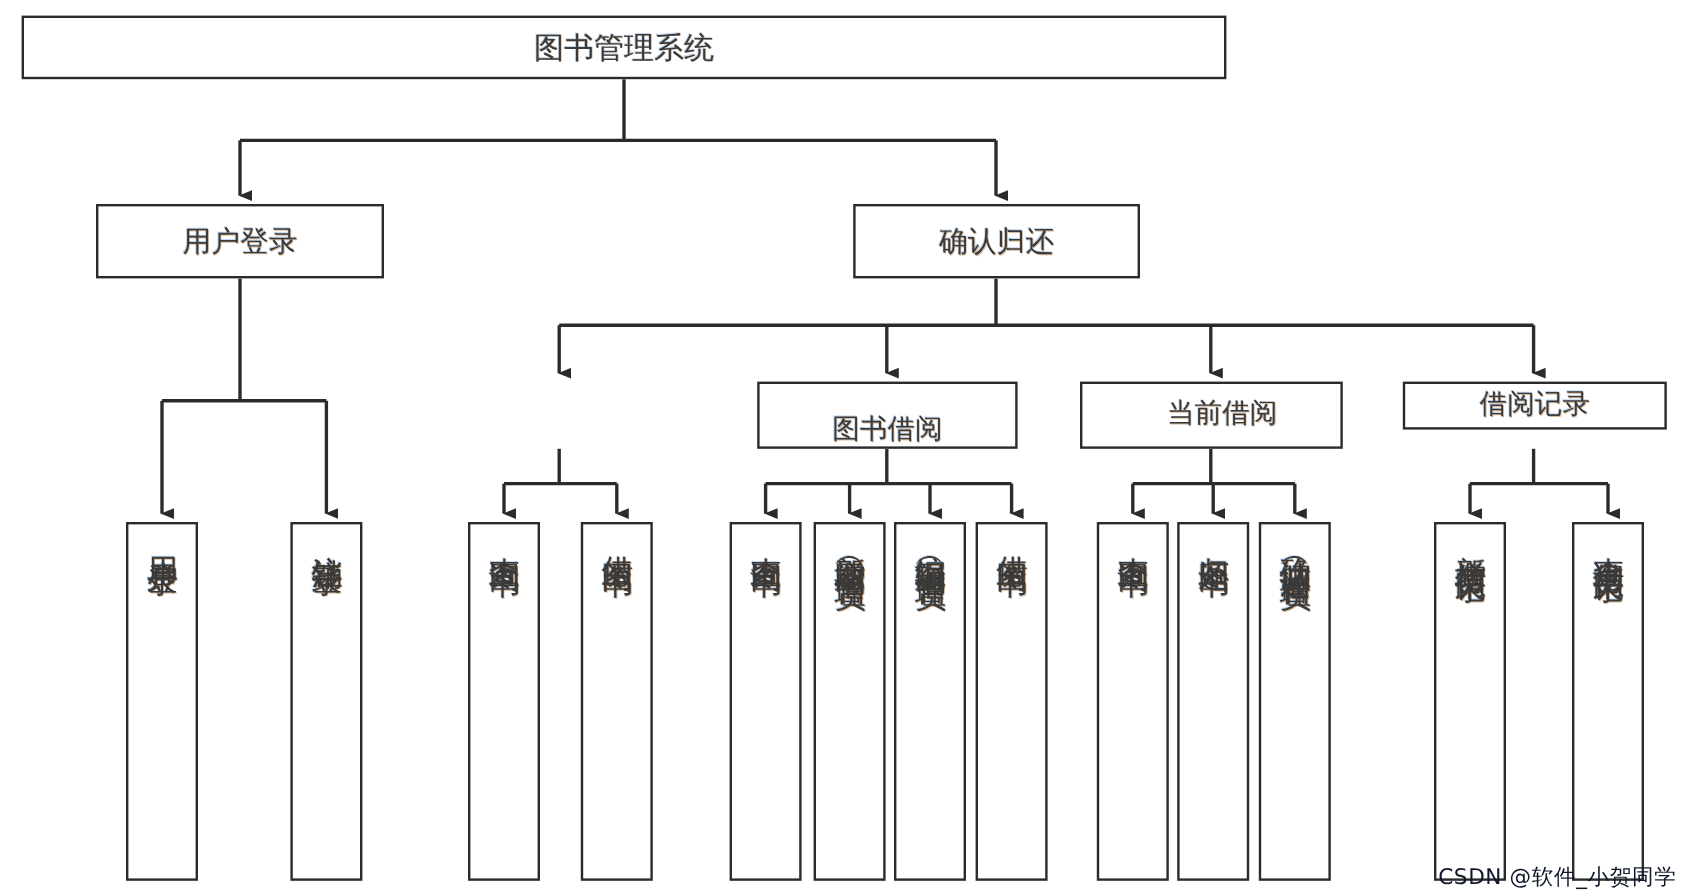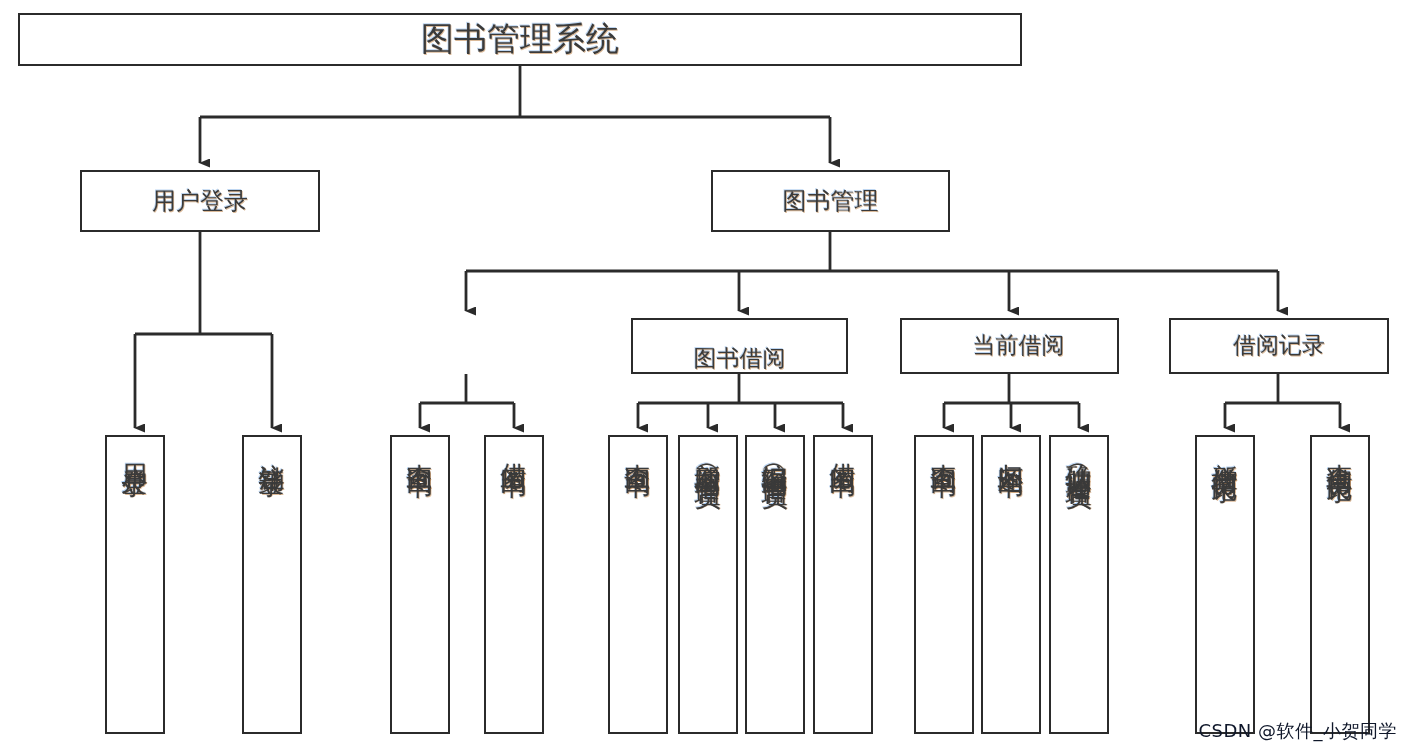--- a/index.html
+++ b/index.html
@@ -35,21 +35,21 @@
     justify-content: center;
     color: #2f2f2f;
   }
   .node-label {
     display: block;
     text-align: center;
     line-height: 1.18;
     color: #3a3a3a;
     text-shadow: 0.7px 0.7px 0 rgba(190,130,70,0.55), -0.7px -0.7px 0 rgba(110,165,225,0.45);
   }
-  .node.root .node-label { font-size: 33px; }
+  .node.root .node-label { font-size: 25px; }
   .node.level2 .node-label { font-size: 24px; }
   .node.level3 .node-label { font-size: 23px; }
   .node.leaf {
     align-items: flex-start;
     padding-top: 6px;
   }
   .node.leaf .node-label {
     writing-mode: vertical-rl;
     text-orientation: upright;
     font-size: 26px;
@@ -124,30 +124,30 @@
   </svg>
 
   <div class="node root" style="left:18px; top:13px; width:1004px; height:53px;">
     <span class="node-label">图书管理系统</span>
   </div>
 
   <div class="node level2" style="left:80px; top:170px; width:240px; height:62px;">
     <span class="node-label">用户登录</span>
   </div>
   <div class="node level2" style="left:711px; top:170px; width:239px; height:62px;">
-    <span class="node-label">图书管理</span>
+    <span class="node-label">确认归还</span>
   </div>
 
   <div class="node level3" style="left:631px; top:318px; width:217px; height:56px;align-items:flex-end;">
     <span class="node-label">图书借阅</span>
   </div>
   <div class="node level3" style="left:900px; top:318px; width:219px; height:56px;padding-left:18px;">
     <span class="node-label">当前借阅</span>
   </div>
-  <div class="node level3" style="left:1169px; top:318px; width:220px; height:56px;">
+  <div class="node level3" style="left:1169px; top:318px; width:220px; height:40px;">
     <span class="node-label">借阅记录</span>
   </div>
 
   <div class="node leaf" style="left:105px; top:435px; width:60px; height:299px;">
     <span class="node-label">用户登录</span>
   </div>
   <div class="node leaf" style="left:242px; top:435px; width:60px; height:299px;">
     <span class="node-label">注销登录</span>
   </div>
 

